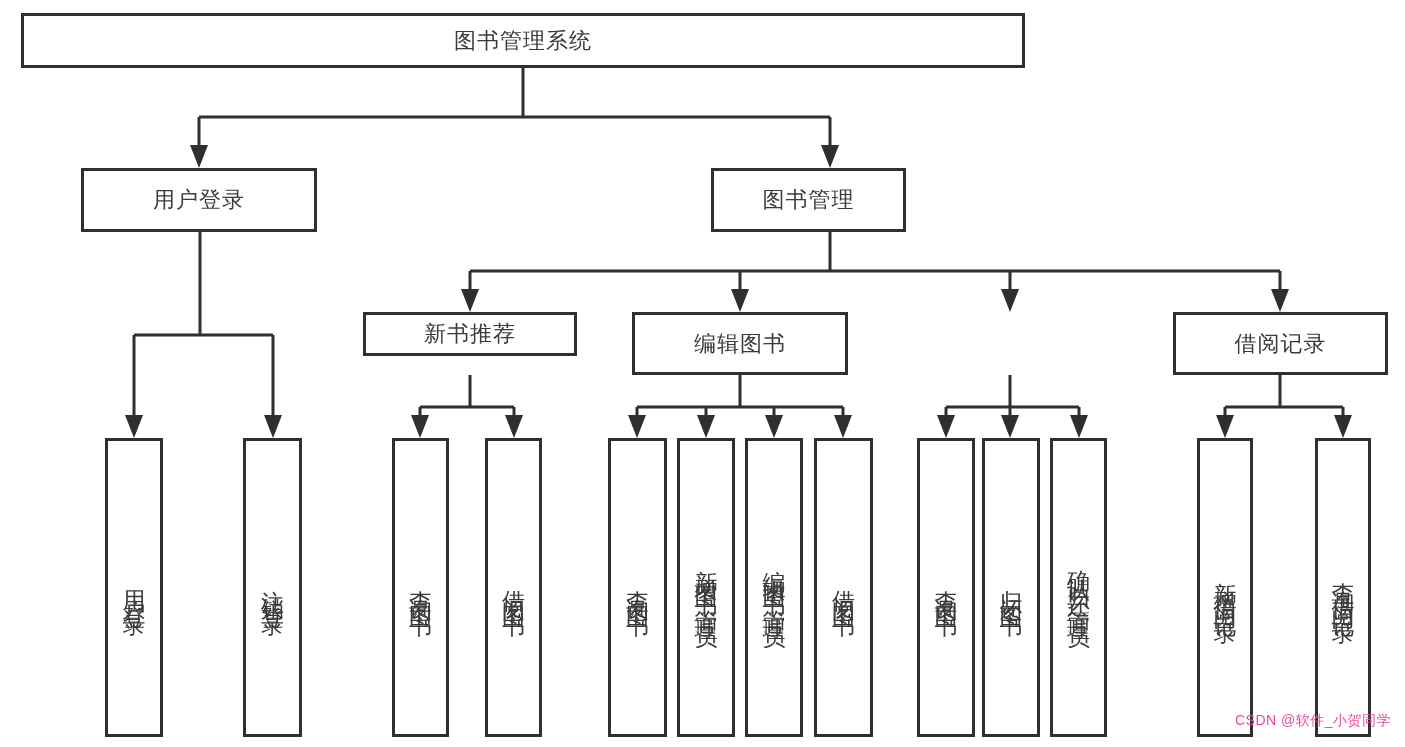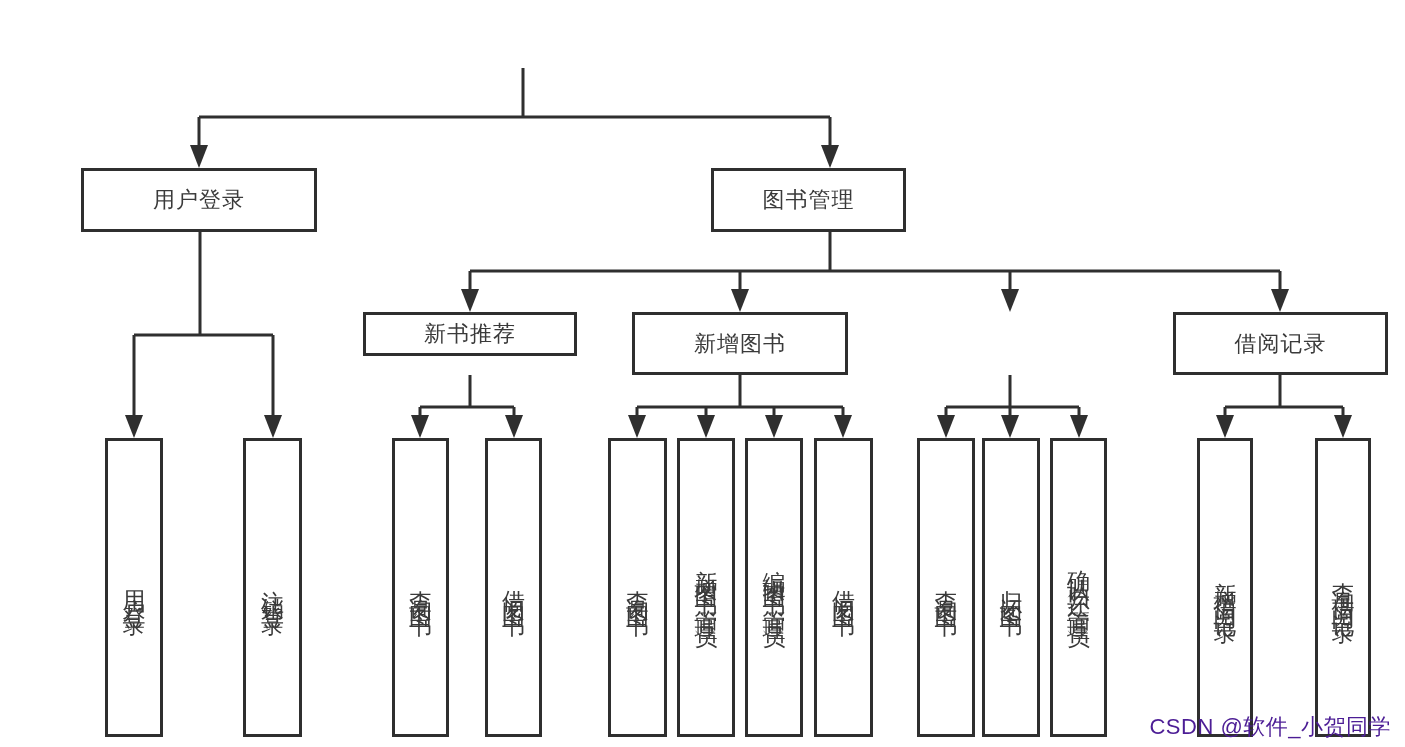--- a/index.html
+++ b/index.html
@@ -33,22 +33,22 @@
     writing-mode:vertical-rl;
     text-orientation:mixed;
     font-size:23px;
     line-height:1;
     letter-spacing:8px;
     white-space:nowrap;
   }
   .watermark{
     position:absolute;
     right:14px;top:712px;
-    font-size:22px;
-    color:#4c1d95;
+    font-size:14px;
+    color:#ec4899;
     letter-spacing:0.5px;
     white-space:nowrap;
   }
 </style>
 </head>
 <body>
 
 <div class="canvas">
 
   <svg class="connectors" viewBox="0 0 1405 747" xmlns="http://www.w3.org/2000/svg">
@@ -84,33 +84,36 @@
       <polygon points="765,415 783,415 774,438"></polygon>
       <polygon points="834,415 852,415 843,438"></polygon>
       <polygon points="937,415 955,415 946,438"></polygon>
       <polygon points="1001,415 1019,415 1010,438"></polygon>
       <polygon points="1070,415 1088,415 1079,438"></polygon>
       <polygon points="1216,415 1234,415 1225,438"></polygon>
       <polygon points="1334,415 1352,415 1343,438"></polygon>
     </g>
   </svg>
 
+  <div class="node" style="left:21px;top:13px;width:1004px;height:55px">
+    <span class="hlabel">图书管理系统</span>
+  </div>
 
   <div class="node" style="left:81px;top:168px;width:236px;height:64px">
     <span class="hlabel">用户登录</span>
   </div>
   <div class="node" style="left:711px;top:168px;width:195px;height:64px">
     <span class="hlabel">图书管理</span>
   </div>
 
   <div class="node" style="left:363px;top:312px;width:214px;height:44px">
     <span class="hlabel">新书推荐</span>
   </div>
   <div class="node" style="left:632px;top:312px;width:216px;height:63px">
-    <span class="hlabel">新增图书</span>
+    <span class="hlabel">编辑图书</span>
   </div>
   <div class="node" style="left:1173px;top:312px;width:215px;height:63px">
     <span class="hlabel">借阅记录</span>
   </div>
 
   <div class="leaf" style="left:105px;width:58px">
     <span class="vtext">用户登录</span>
   </div>
   <div class="leaf" style="left:243px;width:59px">
     <span class="vtext">注销登录</span>

